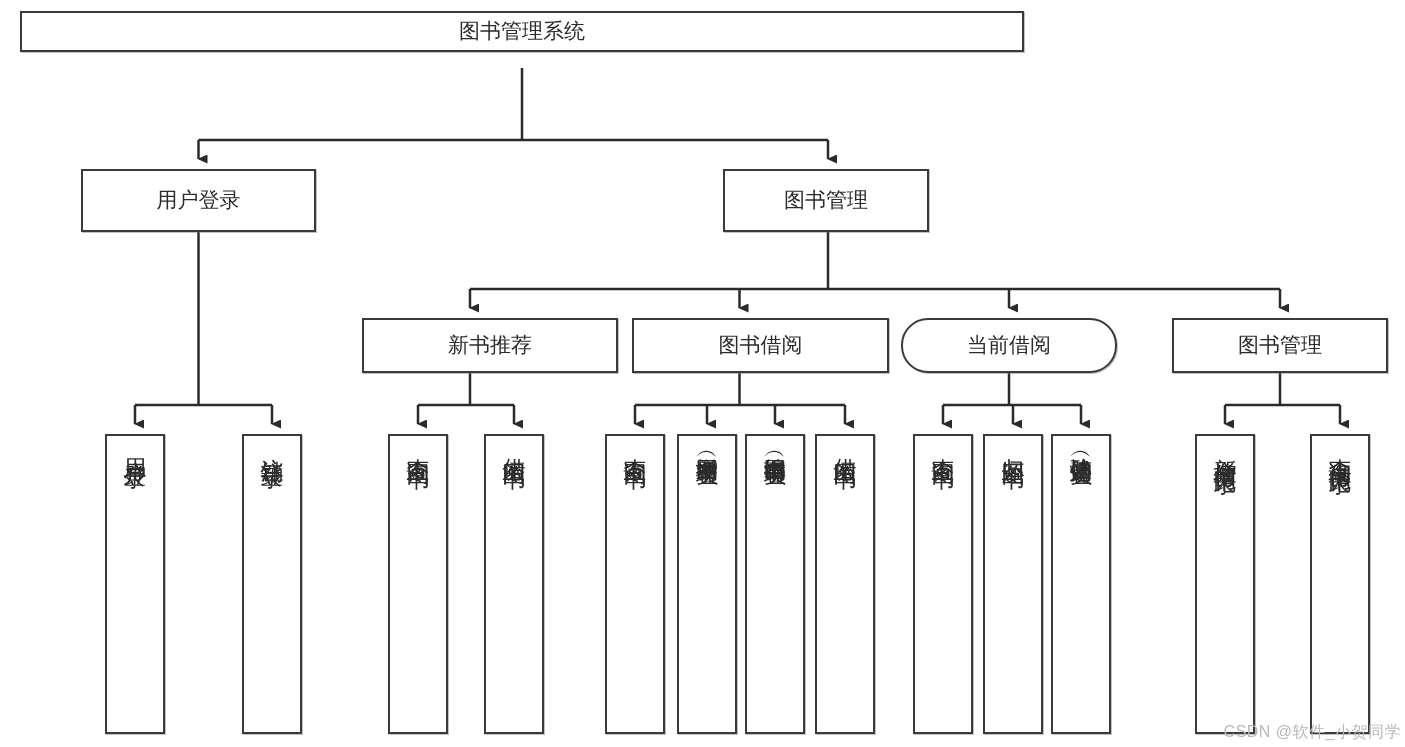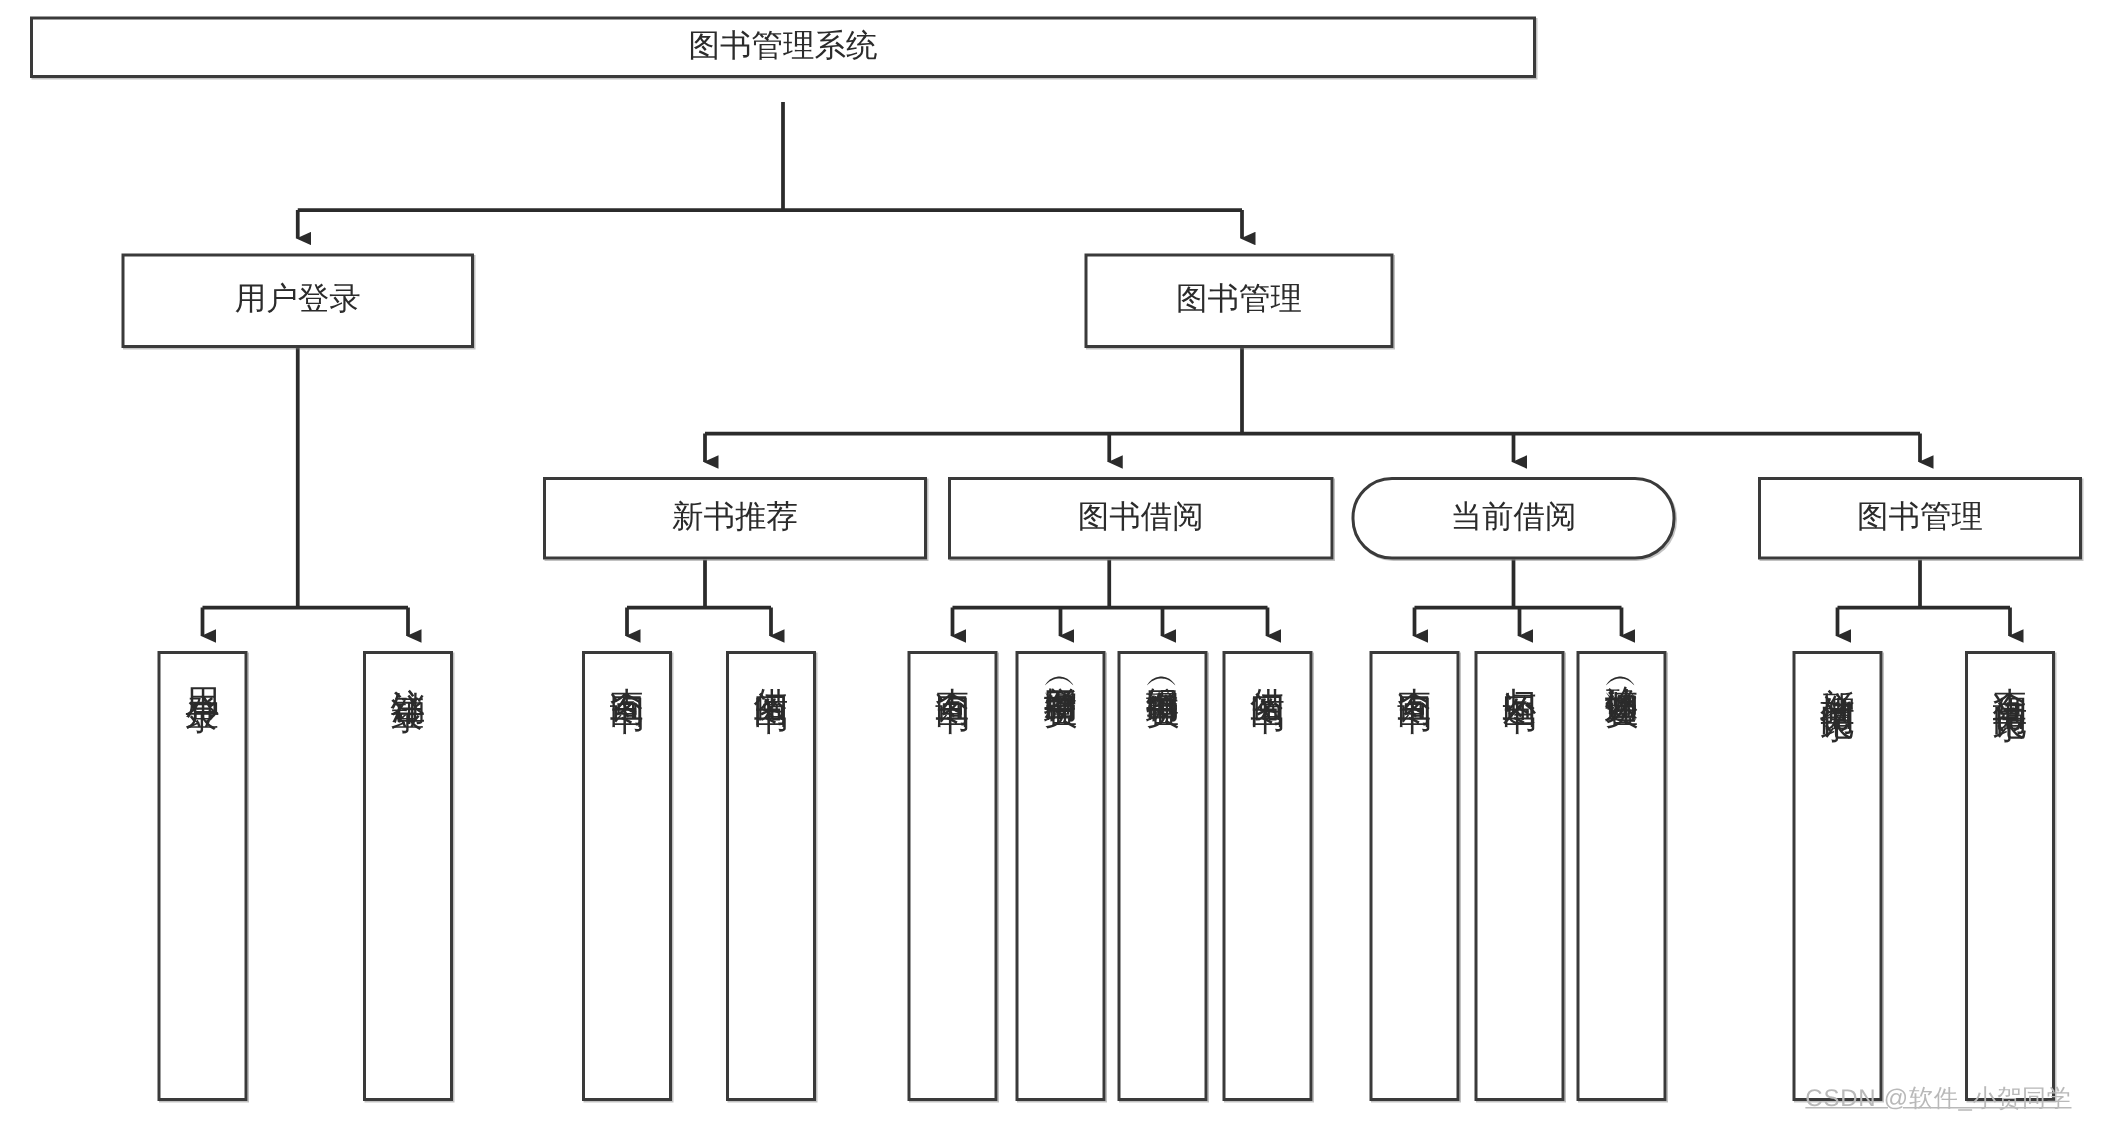--- a/index.html
+++ b/index.html
@@ -54,27 +54,26 @@
     letter-spacing: 3px;
     line-height: 1;
     margin: 0 auto;
   }
   .node.v.tall .label {
     font-size: 22px;
     letter-spacing: 1px;
   }
   #watermark {
     position: absolute;
-    right: 24px;
+    right: 4px;
     bottom: 4px;
     font-size: 16px;
     color: #b9b9b9;
     letter-spacing: 0.5px;
     white-space: nowrap;
-    text-decoration: underline;
   }
 </style>
 </head>
 <body>
 
 <div id="stage">
 
   <svg id="edges" viewBox="0 0 1405 747" xmlns="http://www.w3.org/2000/svg">
     <defs>
       <marker id="arrowhead" markerWidth="9" markerHeight="10" refX="4.5" refY="9" orient="auto" markerUnits="userSpaceOnUse">

